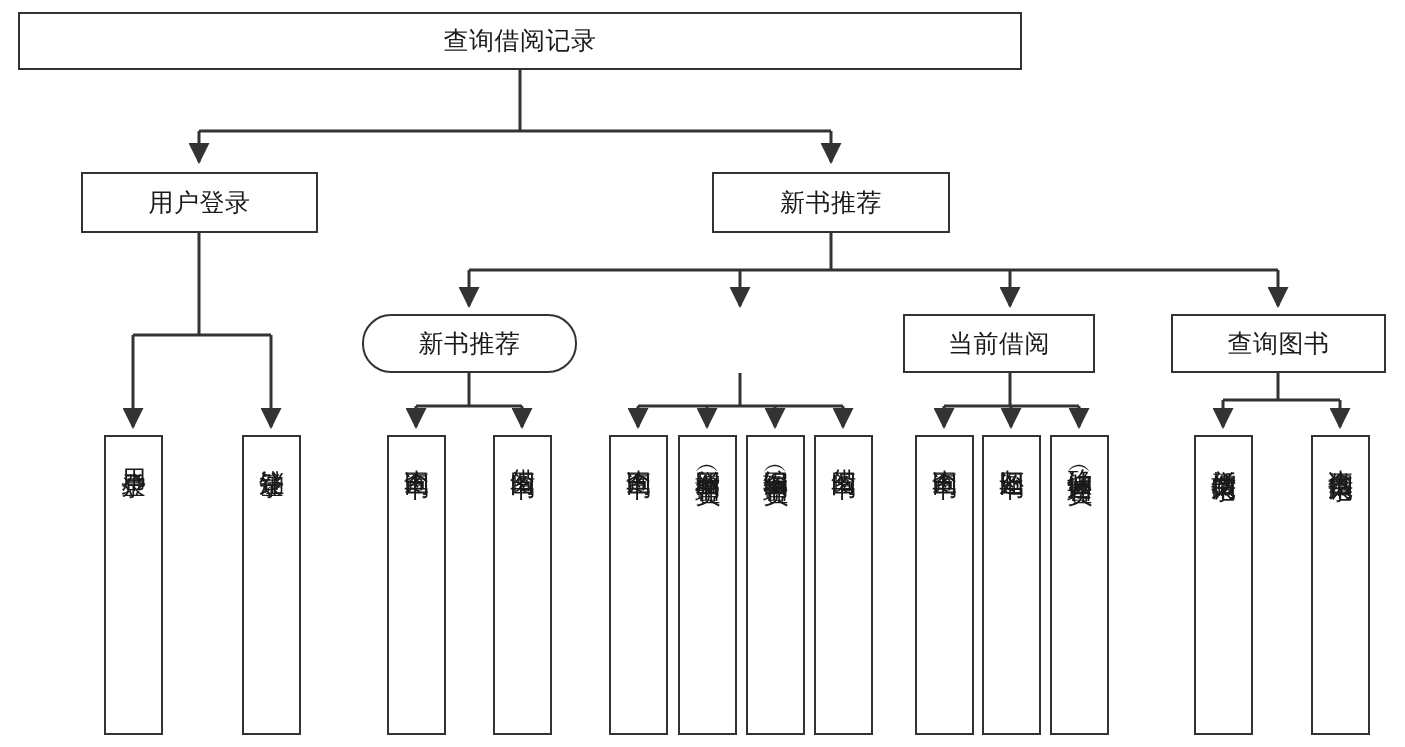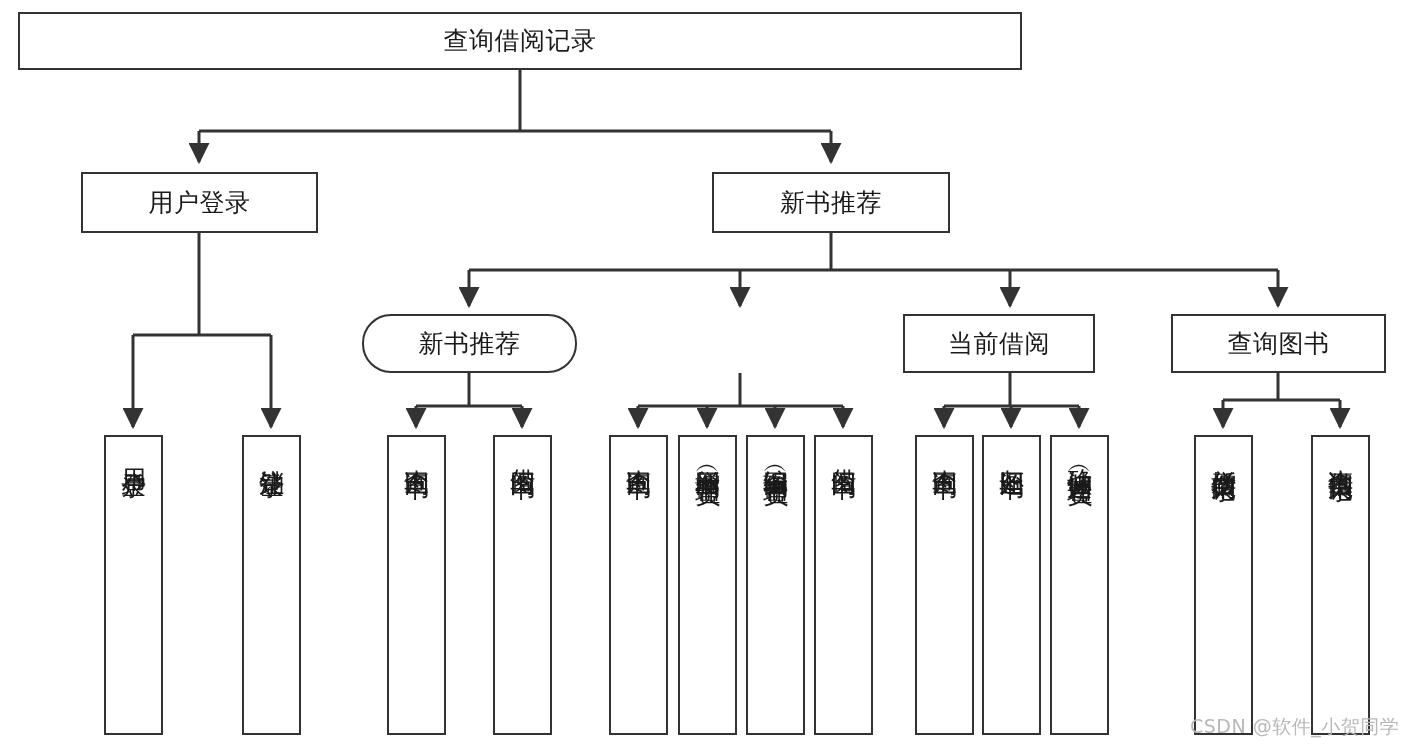--- a/index.html
+++ b/index.html
@@ -201,15 +201,14 @@
   </div>
 
   <div class="node vert" style="left:1194px; top:435px; width:59px; height:300px;">
     <span class="label">新增借阅记录</span>
   </div>
 
   <div class="node vert" style="left:1311px; top:435px; width:59px; height:300px;">
     <span class="label">查询借阅记录</span>
   </div>
 
-  <div class="watermark">CSDN @软件_小贺同学</div>
 
 </div>
 
 </body></html>

